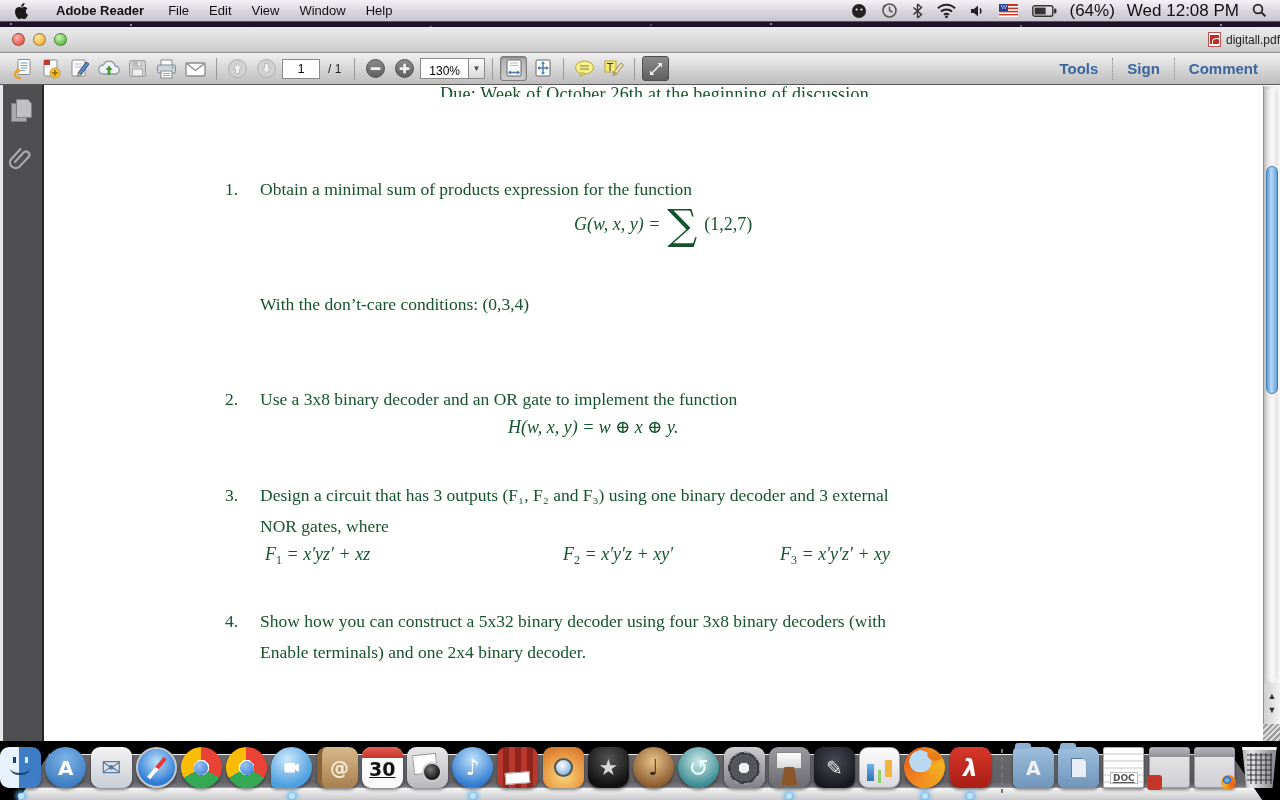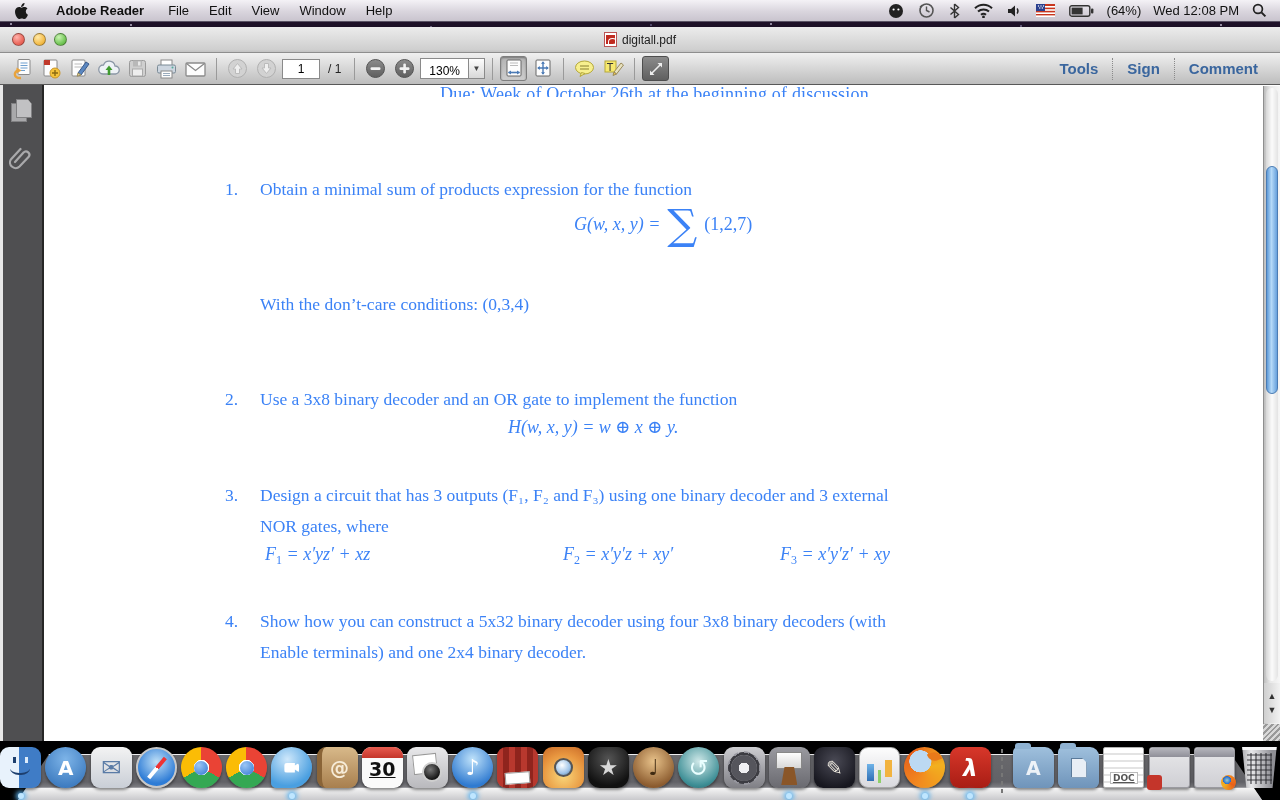--- a/index.html
+++ b/index.html
@@ -16,28 +16,28 @@
   
   .menubar { position:absolute; top:0; left:0; width:1280px; height:22px;
     background:linear-gradient(180deg,#f4f2f6 0%,#d9d5dd 55%,#c9c4ce 100%);
     border-bottom:1px solid #5a5364; display:flex; align-items:center; font-size:13px; color:#111;
     z-index:50; }
   .menubar .apple { padding:0 18px 0 14px; display:flex; align-items:center; }
   .menu-item { padding:15px 10px; height:22px; display:flex; align-items:center; }
   .menu-item.appname { font-weight:bold; padding-right:14px; }
   .mb-right { margin-left:auto; display:flex; align-items:center; gap:4px; padding-right:8px; }
   .mb-status { display:flex; align-items:center; padding:0 5px; height:22px; }
-  .mb-text { font-size:13px; padding:0 4px; white-space:nowrap; }
+  .mb-text { font-size:17px; padding:0 4px; white-space:nowrap; }
 
   
   .window { position:absolute; top:27px; left:0; width:1280px; height:714px;
     background:#fff; box-shadow:0 10px 30px rgba(0,0,0,.6); }
   .titlebar { position:absolute; top:0; left:0; right:0; height:26px;
     background:linear-gradient(180deg,#ececec,#cfcfcf 90%,#c2c2c2);
-    border-bottom:1px solid #8e8e8e; display:flex; align-items:center; justify-content:center;
+    border-bottom:1px solid #8e8e8e; display:flex; align-items:center; justify-content:flex-end;
     font-size:12px; color:#222; }
   .tl-lights { position:absolute; left:12px; top:6px; display:flex; gap:8px; }
   .tl { width:13px; height:13px; border-radius:50%; border:1px solid rgba(0,0,0,.35); }
   .tl.red { background:radial-gradient(circle at 35% 30%,#ffb3ad,#ec6b5f 60%,#d94f43); }
   .tl.yellow { background:radial-gradient(circle at 35% 30%,#ffe9a8,#f5bf4f 60%,#dfa123); }
   .tl.green { background:radial-gradient(circle at 35% 30%,#c9f3b2,#77c95c 60%,#53a433); }
   .title-wrap { display:flex; align-items:center; gap:5px; }
   .pdf-mini { width:13px; height:15px; background:#fff; border:1px solid #b55; position:relative; }
   .pdf-mini::before { content:""; position:absolute; inset:2px 1px 2px 1px; background:#c02b20; }
   .pdf-mini::after { content:""; position:absolute; left:3px; top:5px; width:7px; height:5px;
@@ -73,21 +73,21 @@
     padding-top:12px; gap:22px; }
   .sp-icon { width:24px; height:26px; position:relative; opacity:.85; }
   .pages-glyph::before { content:""; position:absolute; left:2px; top:6px; width:14px; height:17px;
     background:#b9b9bb; border:1px solid #8a8a8c; }
   .pages-glyph::after { content:""; position:absolute; left:7px; top:2px; width:14px; height:17px;
     background:#d6d6d8; border:1px solid #8a8a8c;
     clip-path:polygon(0 0,72% 0,100% 28%,100% 100%,0 100%); }
 
   .doc-area { position:absolute; left:46px; top:1px; right:17px; bottom:0; background:#fff;
     overflow:hidden; font-family:"Liberation Serif","DejaVu Serif","DejaVu Sans",serif;
-    color:#3b82f6; }
+    color:#14532d; }
 
   .cutoff { position:absolute; top:0; left:0; right:0; height:11px; overflow:hidden;
     text-align:center; }
   .cutoff span { display:inline-block; margin-top:-13px; font-size:18px;
     text-decoration:underline; letter-spacing:.2px; }
 
   .ditem { position:absolute; font-size:17.5px; line-height:31px; }
   .ditem .num { position:absolute; left:-35px; }
   .dline { white-space:nowrap; }
   .formula { position:absolute; font-size:18px; font-style:italic; white-space:nowrap; }

